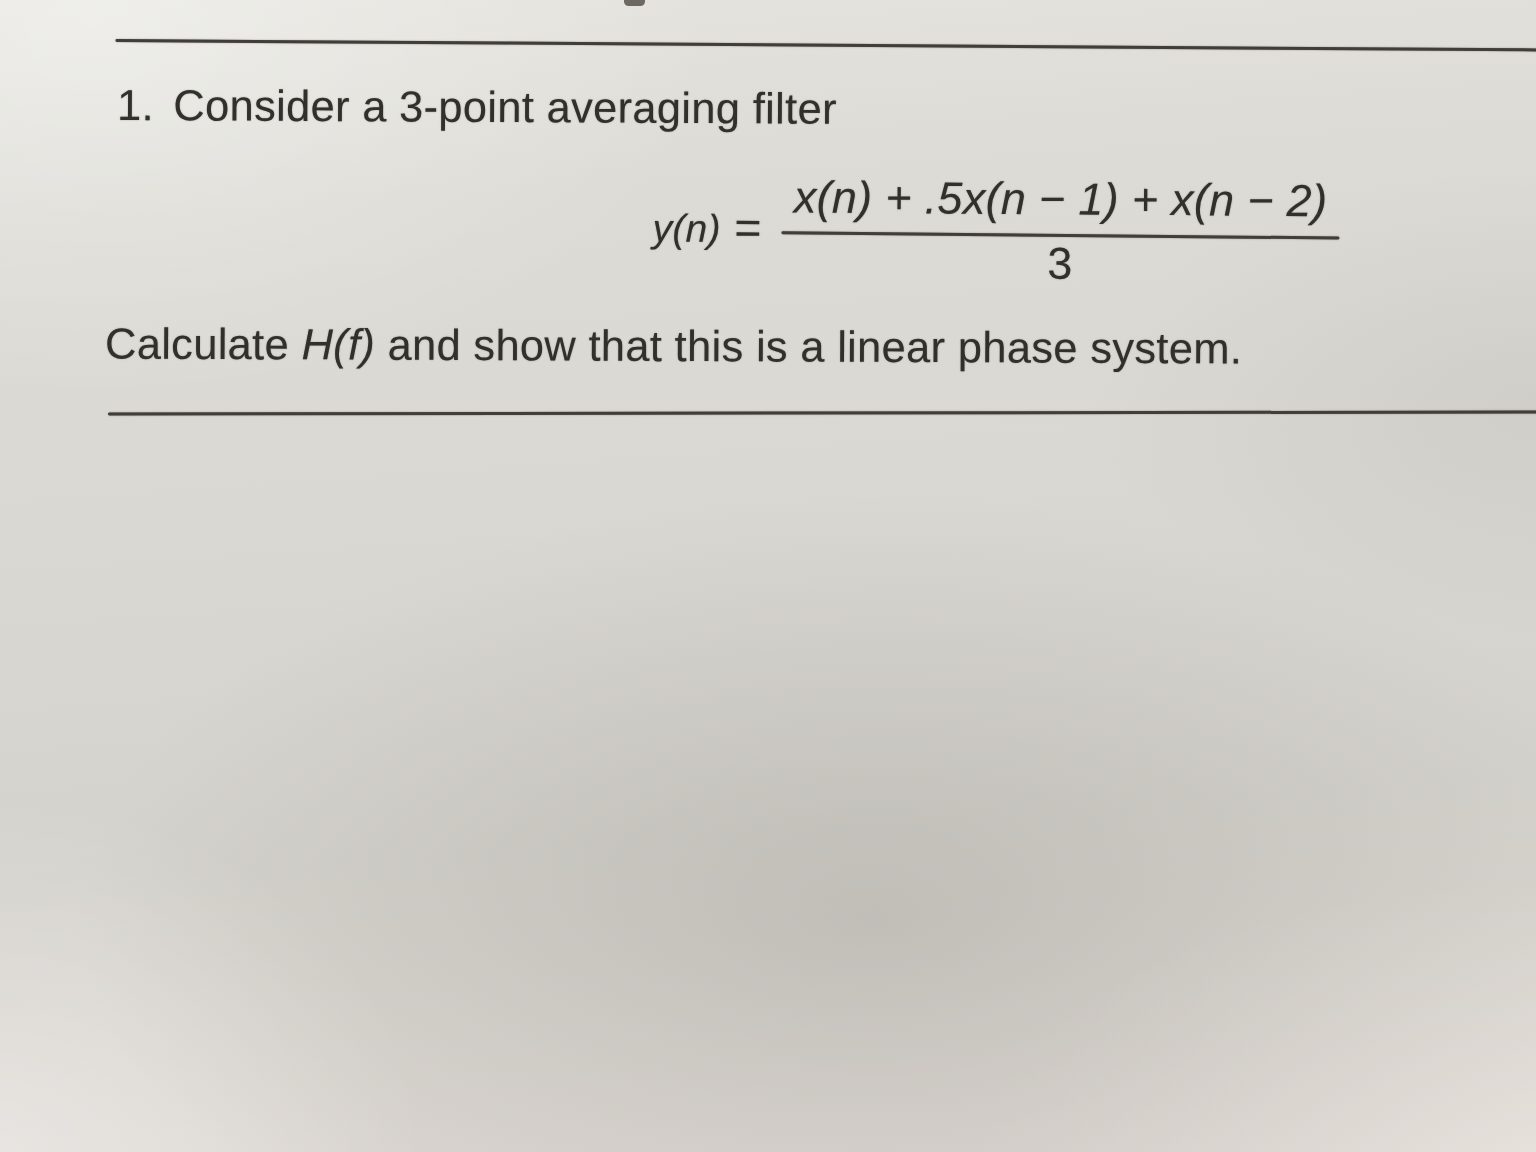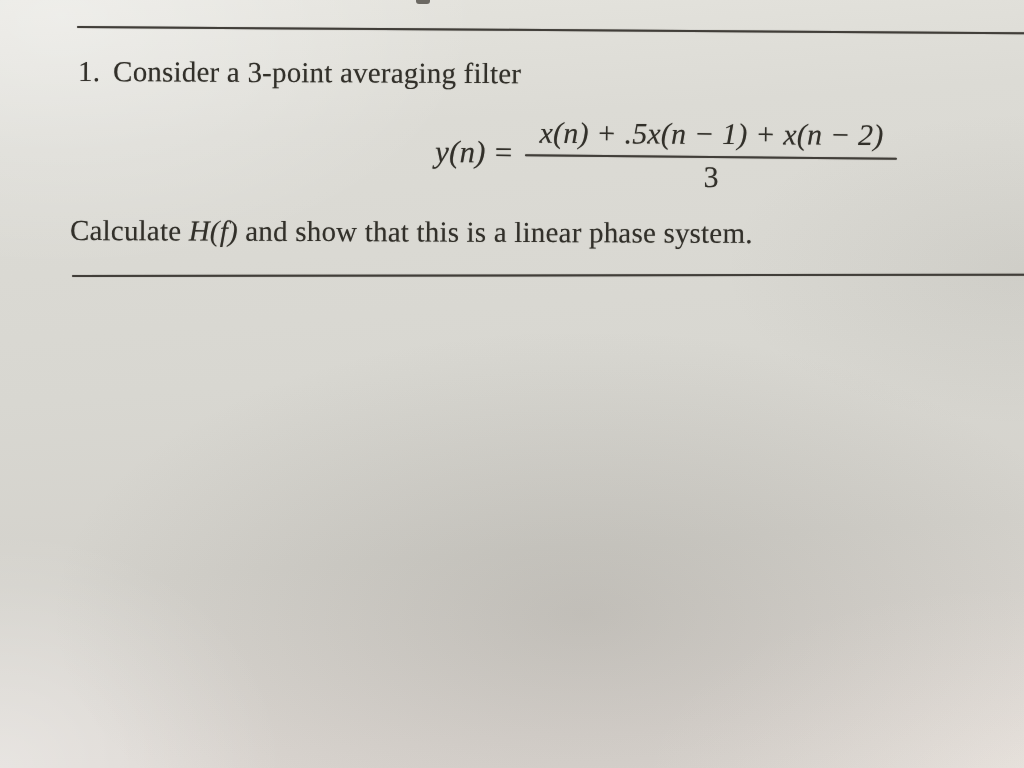--- a/index.html
+++ b/index.html
@@ -6,21 +6,21 @@
     margin: 0;
     padding: 0;
     width: 1024px;
     height: 768px;
     overflow: hidden;
   }
   .page {
     position: relative;
     width: 1024px;
     height: 768px;
-    font-family: Liberation Serif, serif;
+    font-family: Liberation Sans, sans-serif;
     color: var(--ink, #32302a);
     background:
       radial-gradient(860px 460px at 57% 80%, rgba(106,103,96,0.20), rgba(106,103,96,0) 62%),
       radial-gradient(700px 420px at 6% 2%, rgba(255,255,255,0.38), rgba(255,255,255,0) 60%),
       radial-gradient(520px 430px at 0% 100%, rgba(255,255,255,0.34), rgba(255,255,255,0) 55%),
       radial-gradient(620px 320px at 100% 102%, rgba(246,240,234,0.38), rgba(246,240,234,0) 62%),
       radial-gradient(500px 260px at 100% 35%, rgba(120,117,110,0.10), rgba(120,117,110,0) 60%),
       linear-gradient(176deg, #e5e4de 0%, #dcdbd5 18%, #d8d7d1 48%, #d4d2cc 70%, #dcd7d2 92%, #ded9d4 100%);
   }
   .rule {
@@ -77,21 +77,21 @@
     top: 110px;
     display: flex;
     align-items: center;
     transform: rotate(0.4deg);
     transform-origin: left center;
   }
   .math-italic {
     font-style: italic;
   }
   .eq-lhs {
-    font-size: 31px;
+    font-size: 26px;
   }
   .eq-sign {
     font-size: 31px;
     margin: 0 13px 0 9px;
   }
   .fraction {
     display: flex;
     flex-direction: column;
     align-items: center;
     min-width: 372px;

